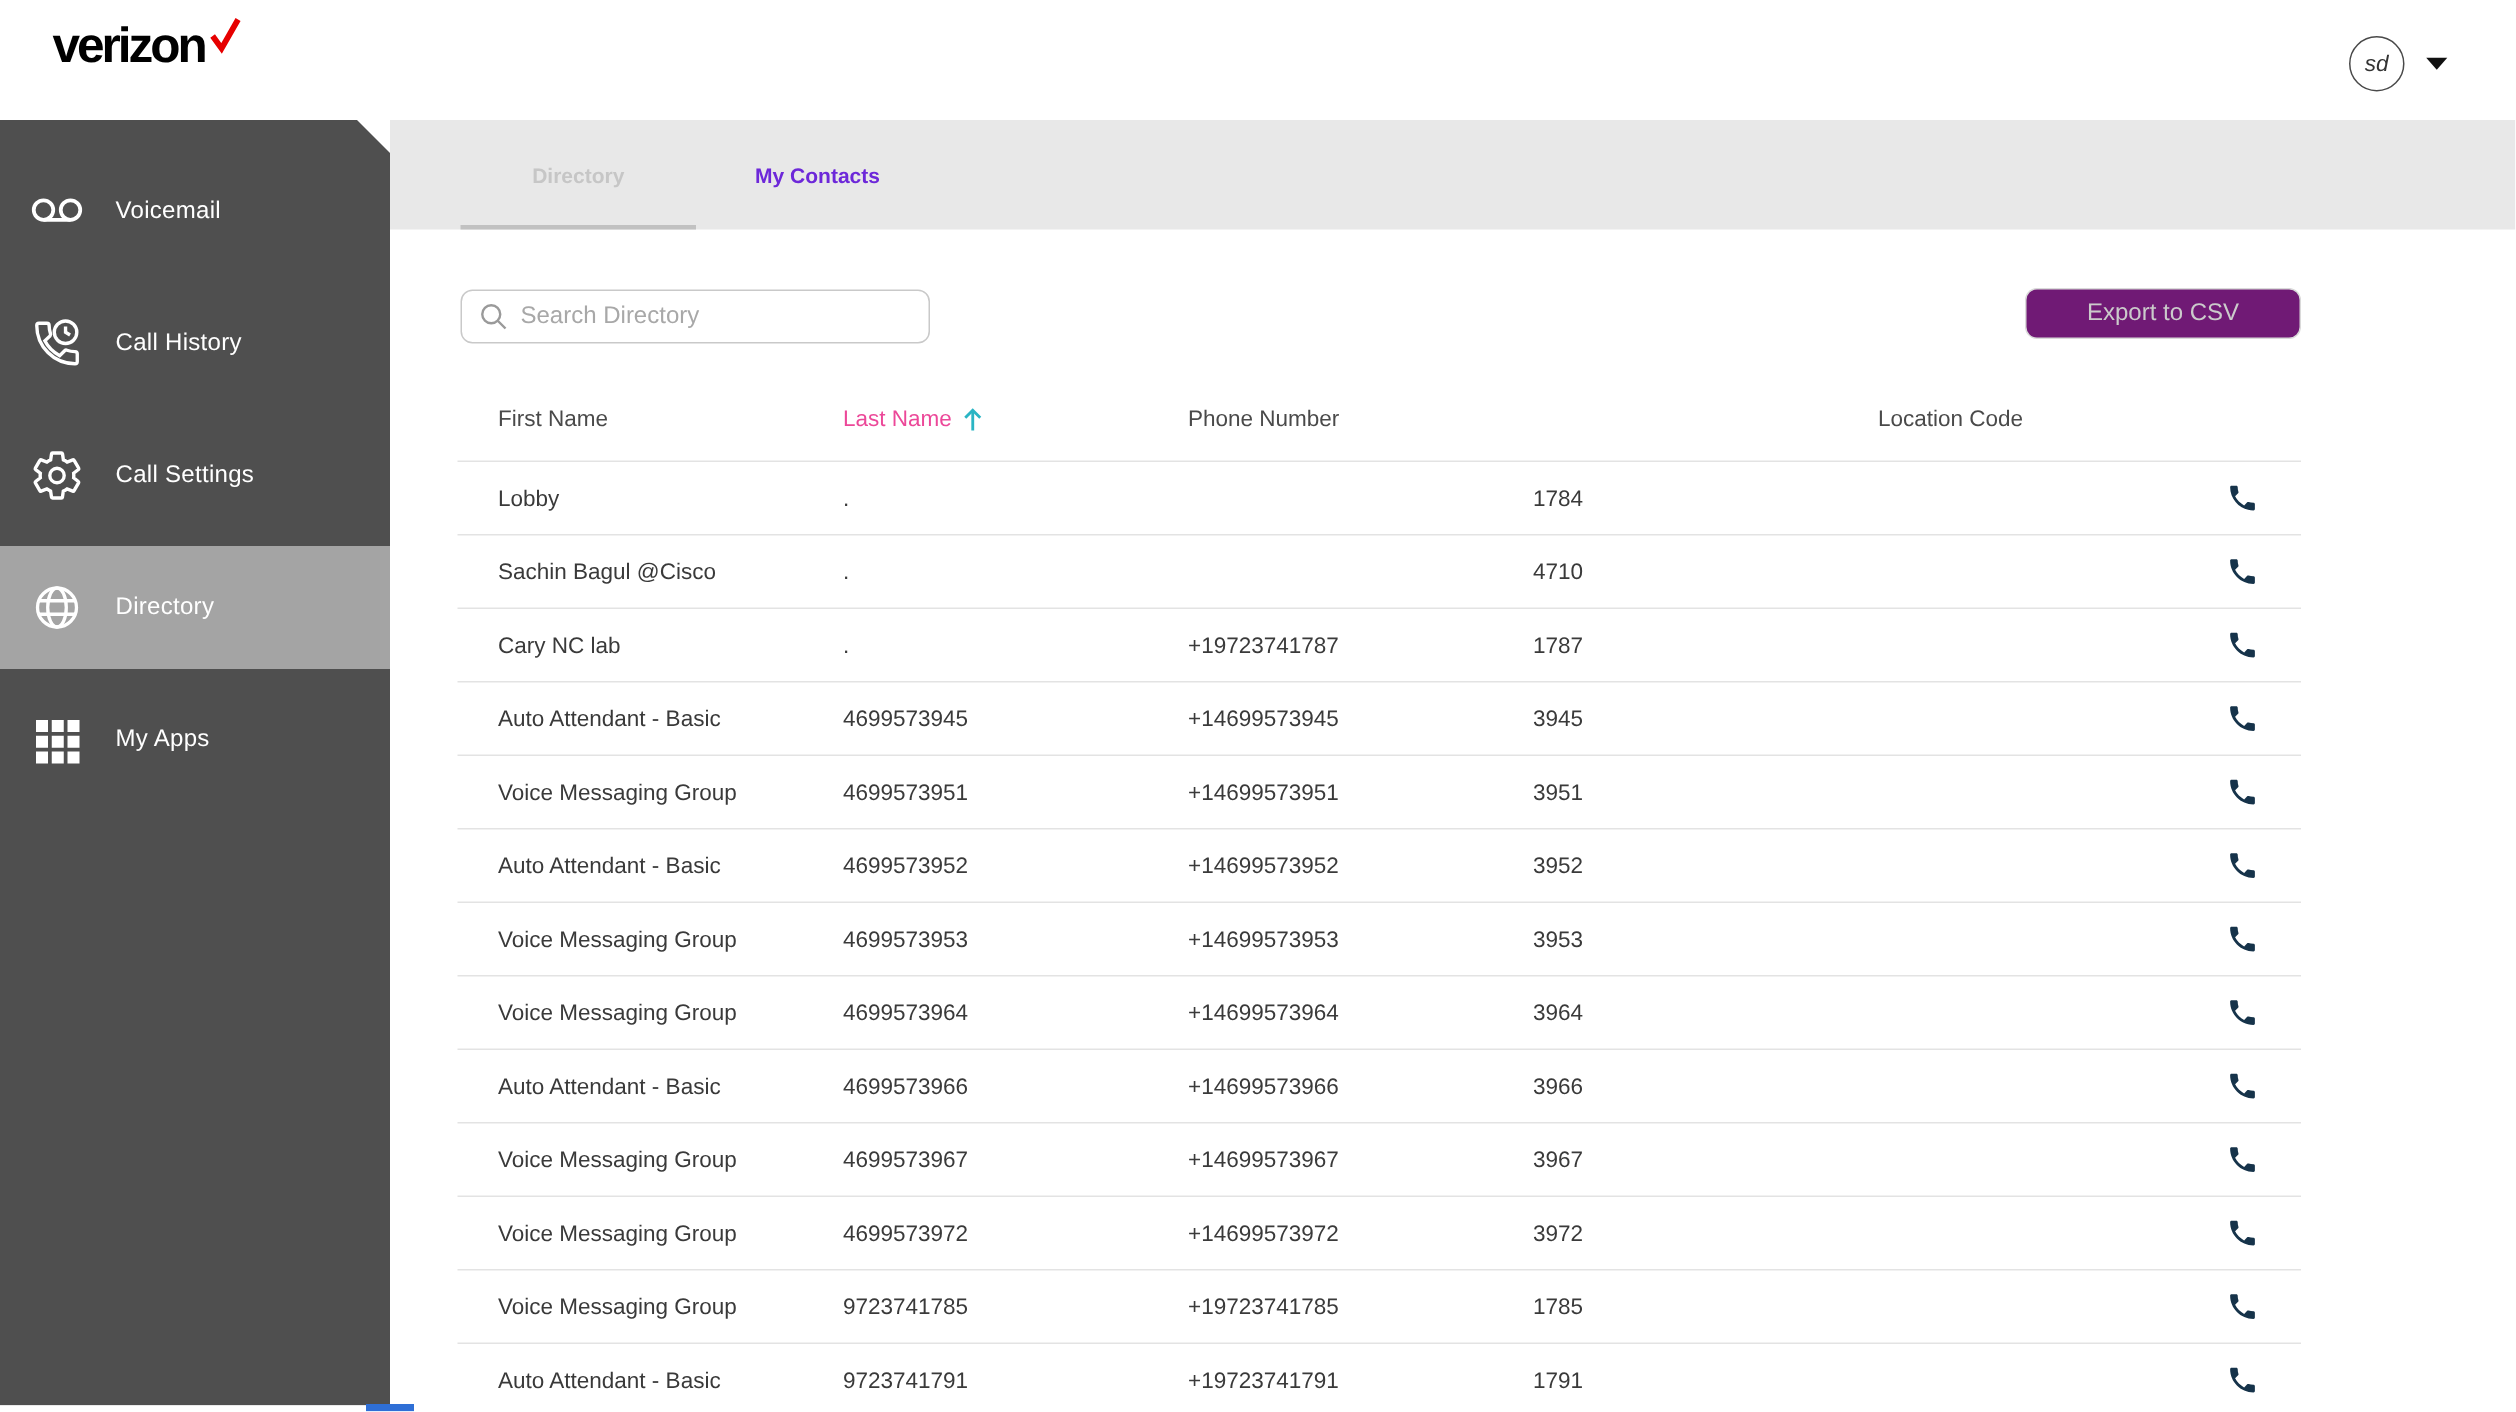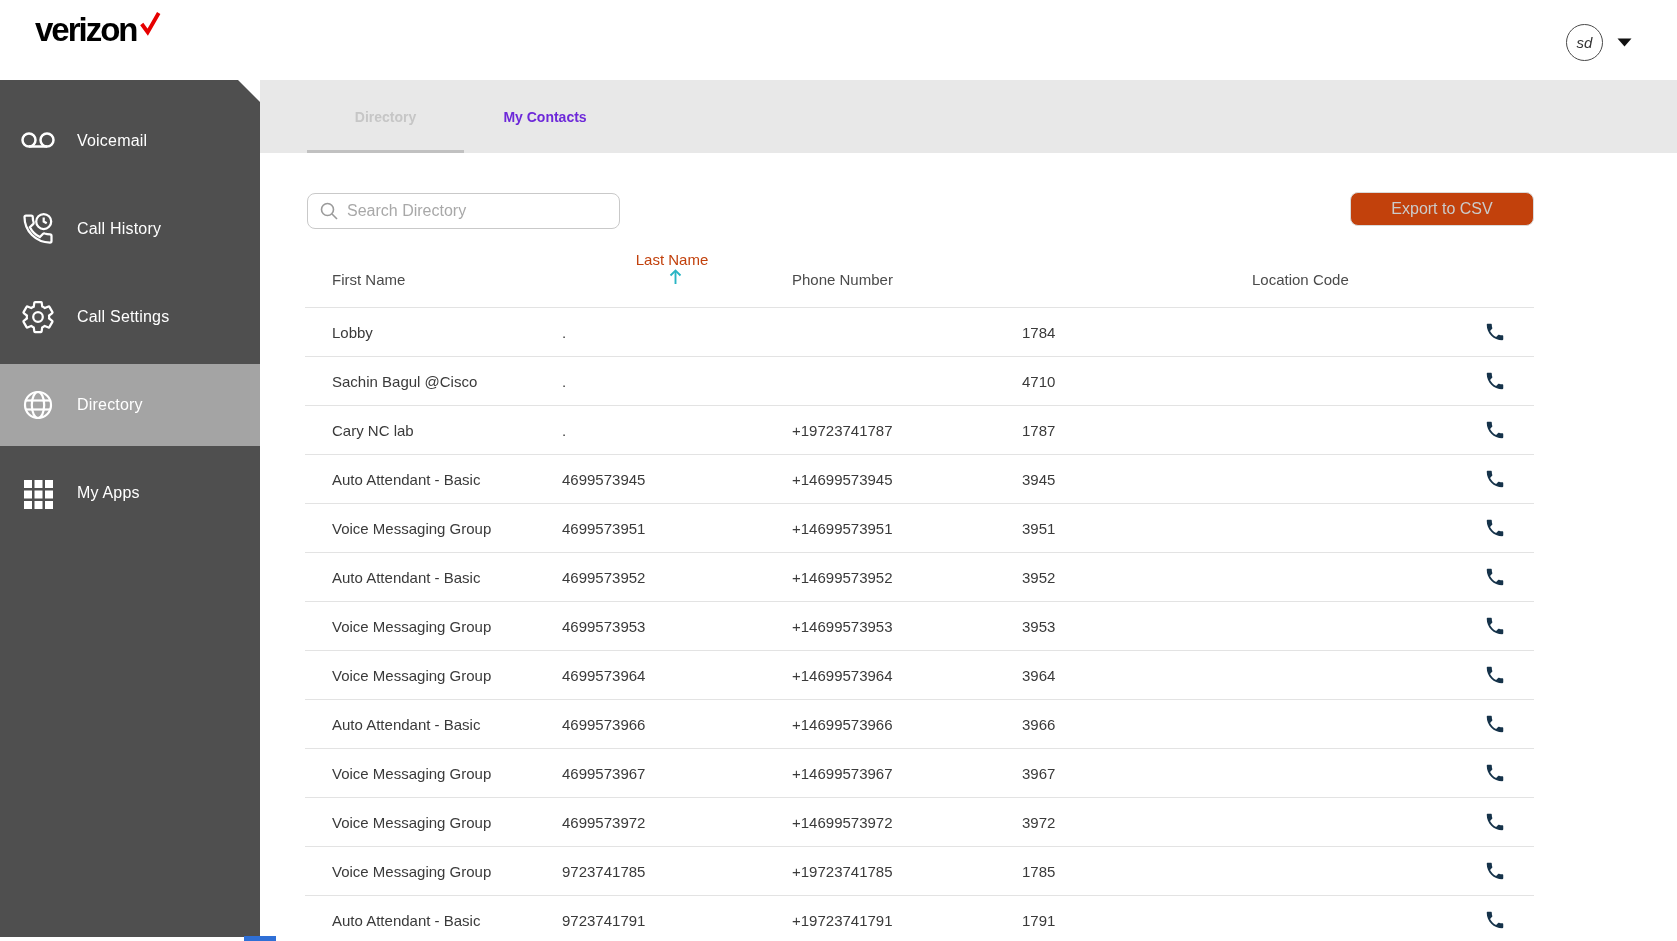--- a/index.html
+++ b/index.html
@@ -38,29 +38,29 @@
 
   
   .search-box { position:absolute; left:307px; top:193px; width:313px; height:36px;
                 border:1.5px solid #c9c9c9; border-radius:8px; background:#fff;
                 display:flex; align-items:center; }
   .search-box svg { margin-left:11px; flex:0 0 auto; }
   .search-input { border:none; outline:none; background:transparent; margin-left:8px; width:260px;
                   font-size:16px; color:#ef4444; font-family:inherit; }
   .search-input::placeholder { color:#a8a8a8; }
   .export-btn { position:absolute; left:1350px; top:192px; width:184px; height:34px;
-                border:1.5px solid #dadada; border-radius:8px; background:#c2410c;
+                border:1.5px solid #dadada; border-radius:8px; background:#701a75;
                 color:#cbcbcb; font-size:16px; font-family:inherit; cursor:pointer; }
 
   
   .dir-table { position:absolute; left:305px; top:251px; width:1229px; }
   .thead { position:relative; height:56px; }
   .th { position:absolute; top:0; height:56px; display:flex; align-items:center;
         font-size:15px; color:#4a4a4a; cursor:pointer; }
-  .th-sorted { color:#c2410c;flex-direction:column; }
+  .th-sorted { color:#ec4899; }
   .th-sorted svg { margin-left:7px; }
   .c1 { left:27px;  width:220px; }
   .c2 { left:257px; width:220px; }
   .c3 { left:487px; width:220px; }
   .c4 { left:717px; width:220px; }
   .c5 { left:947px; width:220px; }
   .trow { position:relative; height:49px; border-top:1px solid #e3e3e3; }
   .cell { position:absolute; top:0; height:48px; display:flex; align-items:center;
           font-size:15px; color:#3a3a3a; white-space:nowrap; }
   .phone-btn { position:absolute; left:1178px; top:13px; width:24px; height:24px;

